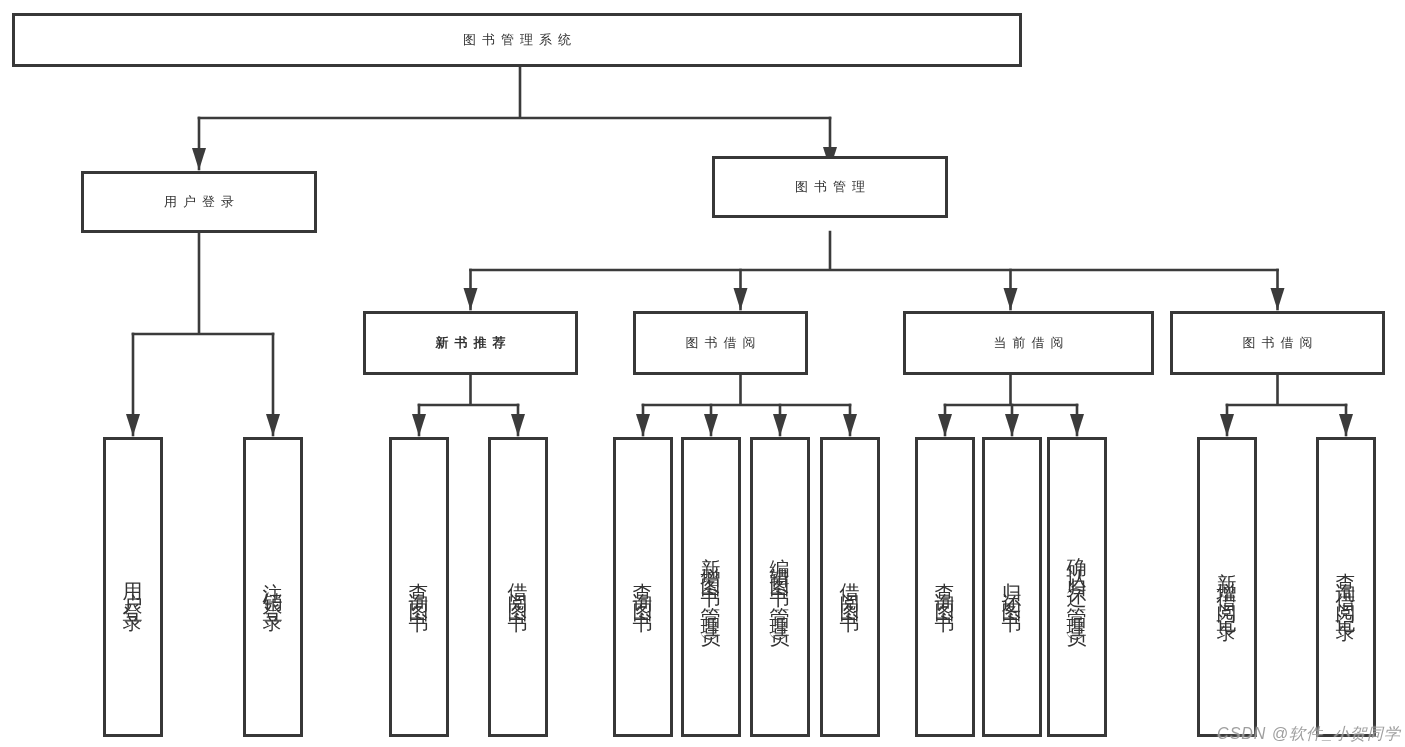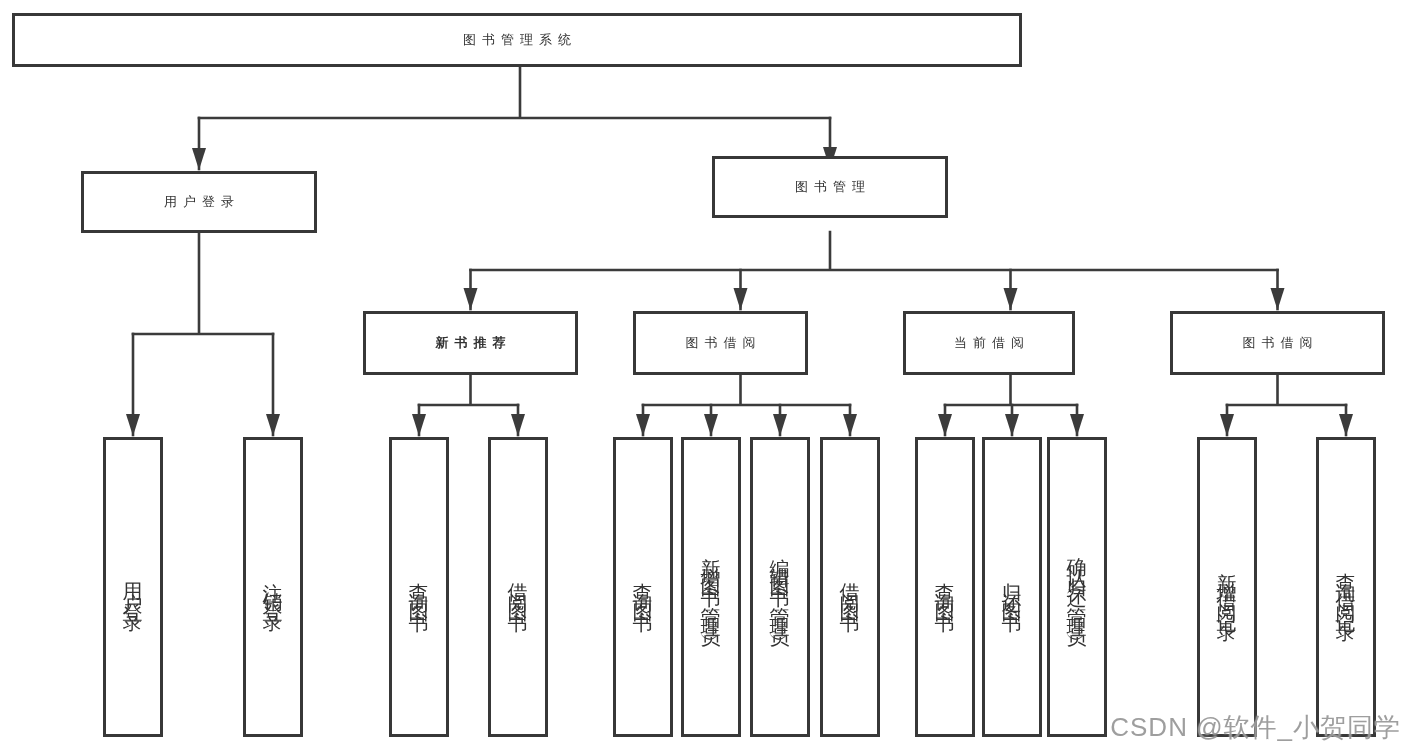--- a/index.html
+++ b/index.html
@@ -50,26 +50,27 @@
     writing-mode: vertical-rl;
     text-orientation: mixed;
     font-size: 20px;
     letter-spacing: 10px;
     line-height: 1;
   }
   .watermark {
     position: absolute;
     right: 4px;
     bottom: 2px;
-    font-size: 26px;
+    font-size: 16px;
     color: rgba(145, 145, 145, 0.88);
     letter-spacing: 1px;
     white-space: nowrap;
     text-shadow: 0 0 2px rgba(255,255,255,0.9);
     z-index: 10;
+    font-style: italic;
   }
 </style>
 </head>
 <body>
 
 <div class="canvas">
 
   <svg class="wires" width="1405" height="747" viewBox="0 0 1405 747" xmlns="http://www.w3.org/2000/svg">
     <defs>
       <marker id="ah" markerUnits="userSpaceOnUse" markerWidth="24" markerHeight="16" viewBox="0 0 24 16" refX="22" refY="8" orient="auto">
@@ -111,21 +112,21 @@
     <line class="wire" x1="1346" y1="405" x2="1346" y2="435" marker-end="url(#ah)"></line>
   </svg>
 
   <div class="box h-box" style="left:12px; top:13px; width:1010px; height:54px;">图书管理系统</div>
 
   <div class="box h-box" style="left:81px; top:171px; width:236px; height:62px;">用户登录</div>
   <div class="box h-box" style="left:712px; top:156px; width:236px; height:62px;">图书管理</div>
 
   <div class="box h-box" style="left:363px; top:311px; width:215px; height:64px;font-weight:bold;">新书推荐</div>
   <div class="box h-box" style="left:633px; top:311px; width:175px; height:64px;">图书借阅</div>
-  <div class="box h-box" style="left:903px; top:311px; width:172px; height:64px;">当前借阅</div>
+  <div class="box h-box" style="left:903px; top:311px; width:251px; height:64px;">当前借阅</div>
   <div class="box h-box" style="left:1170px; top:311px; width:215px; height:64px;">图书借阅</div>
 
   <div class="box v-box" style="left:103px; top:437px; width:60px; height:300px;">
     <span>用户登录</span>
   </div>
   <div class="box v-box" style="left:243px; top:437px; width:60px; height:300px;">
     <span>注销登录</span>
   </div>
 
   <div class="box v-box" style="left:389px; top:437px; width:60px; height:300px;">

